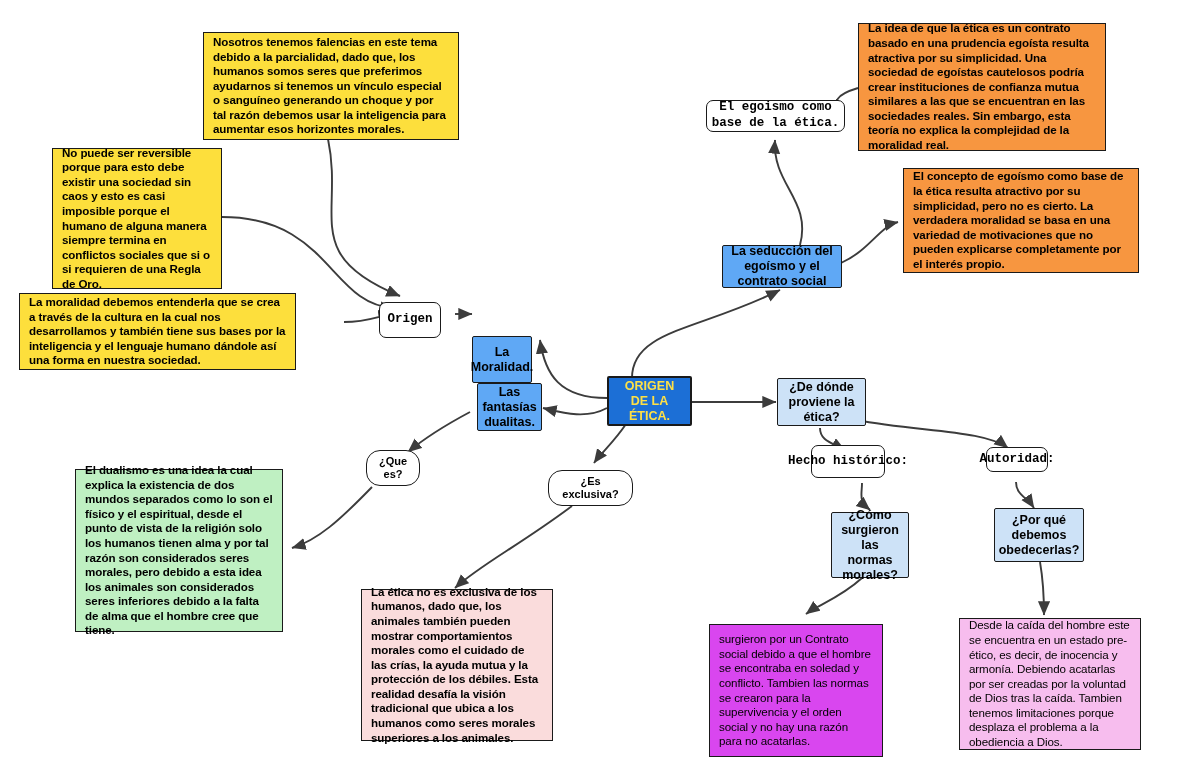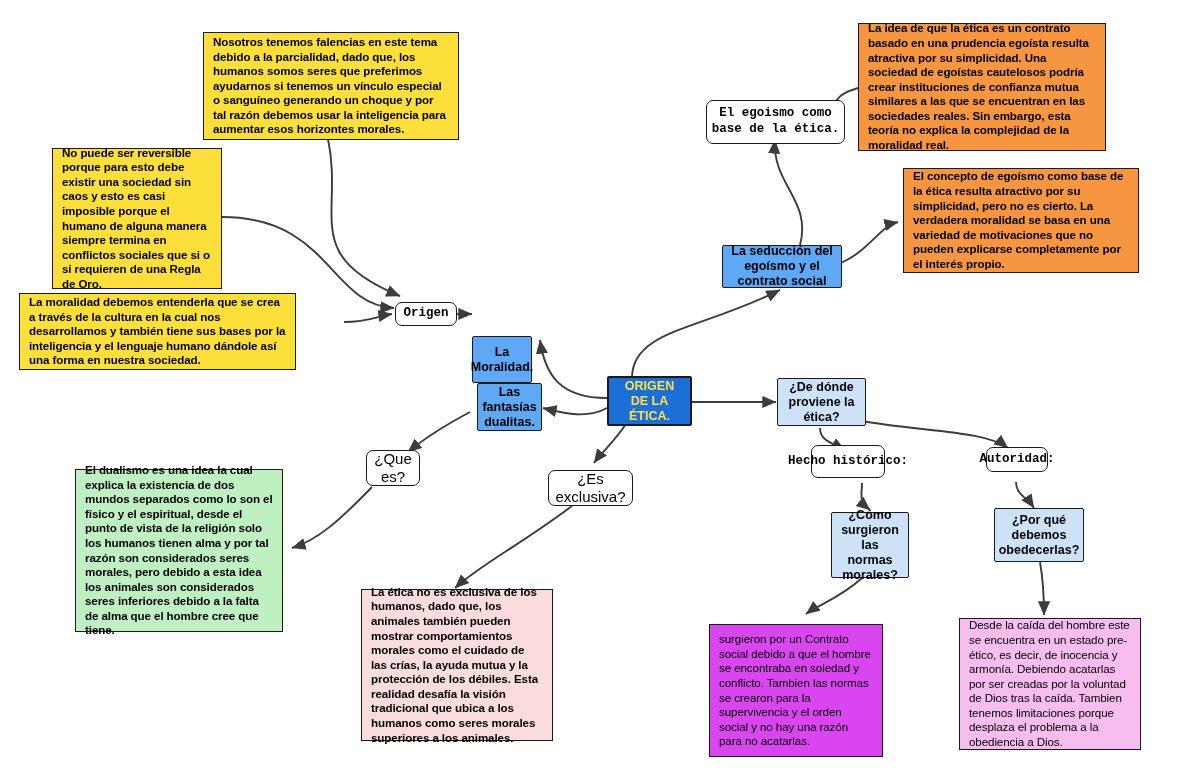--- a/index.html
+++ b/index.html
@@ -70,23 +70,23 @@
     border-radius: 7px;
     font-family: "Liberation Mono", "DejaVu Sans Mono", monospace;
     font-weight: bold;
     font-size: 12.5px;
     line-height: 1.25;
     white-space: pre;
     padding: 3px 7px;
   }
   .plain-round {
     background: #ffffff;
-    border-radius: 7px;
-    font-weight: normal;
-    font-size: 15px;
+    border-radius: 14px;
+    font-weight: bold;
+    font-size: 11px;
     line-height: 1.22;
     padding: 3px 7px;
   }
 </style>
 </head>
 <body>
 
 <div id="canvas">
 
   <svg id="edges" viewBox="0 0 1200 777" xmlns="http://www.w3.org/2000/svg">
@@ -170,30 +170,30 @@
   </div>
 
   <div class="node note orange" style="left:858px; top:23px; width:248px; height:128px;">
     <span class="txt">La idea de que la ética es un contrato basado en una prudencia egoísta resulta atractiva por su simplicidad. Una sociedad de egoístas cautelosos podría crear instituciones de confianza mutua similares a las que se encuentran en las sociedades reales. Sin embargo, esta teoría no explica la complejidad de la moralidad real.</span>
   </div>
 
   <div class="node note orange" style="left:903px; top:168px; width:236px; height:105px;">
     <span class="txt">El concepto de egoísmo como base de la ética resulta atractivo por su simplicidad, pero no es cierto. La verdadera moralidad se basa en una variedad de motivaciones que no pueden explicarse completamente por el interés propio.</span>
   </div>
 
-  <div class="node mono" style="left:706px; top:100px; width:139px; height:44px;">
+  <div class="node mono" style="left:706px; top:100px; width:139px; height:32px;">
     <span>El egoismo como
 base de la ética.</span>
   </div>
 
   <div class="node box blue-mid" style="left:722px; top:245px; width:120px; height:43px;">
     <span>La seducción del egoísmo y el contrato social</span>
   </div>
 
-  <div class="node mono" style="left:395px; top:302px; width:62px; height:24px;">
+  <div class="node mono" style="left:379px; top:302px; width:62px; height:36px;">
     <span>Origen</span>
   </div>
 
   <div class="node box blue-mid" style="left:472px; top:292px; width:60px; height:47px;margin-top:44px;">
     <span>La Moralidad.</span>
   </div>
 
   <div class="node box blue-dark" style="left:607px; top:376px; width:85px; height:50px;">
     <span>ORIGEN DE LA ÉTICA.</span>
   </div>

